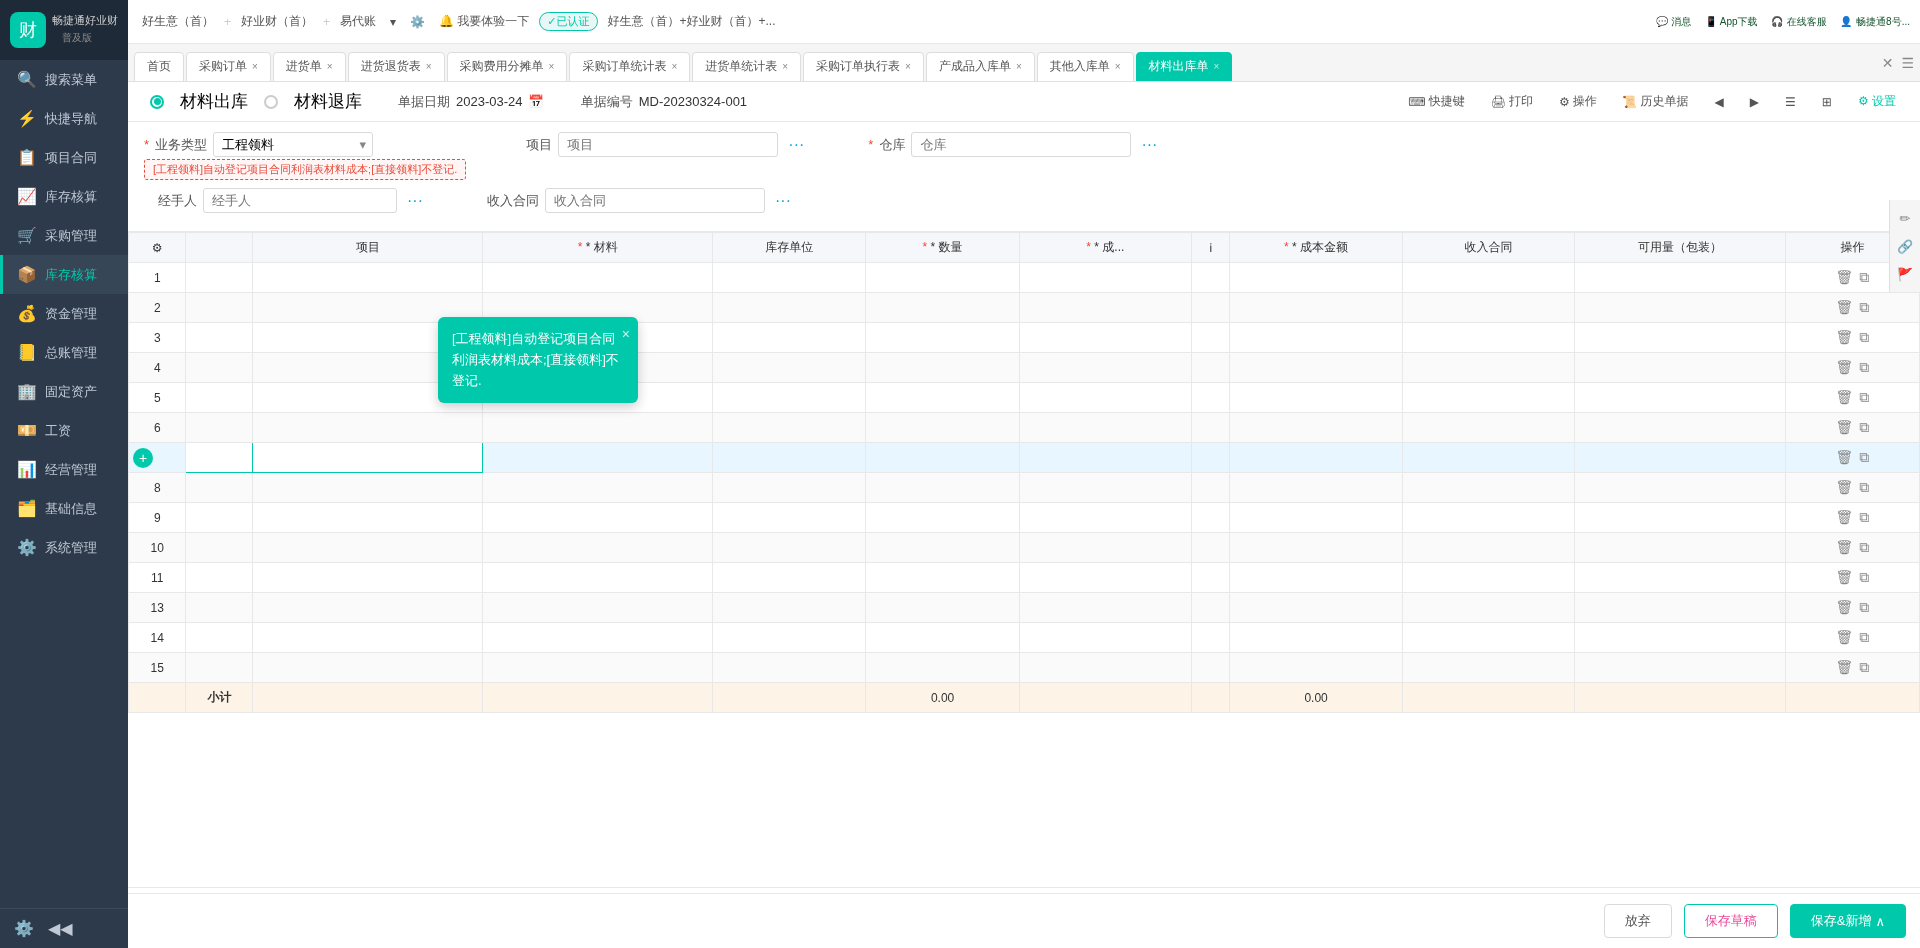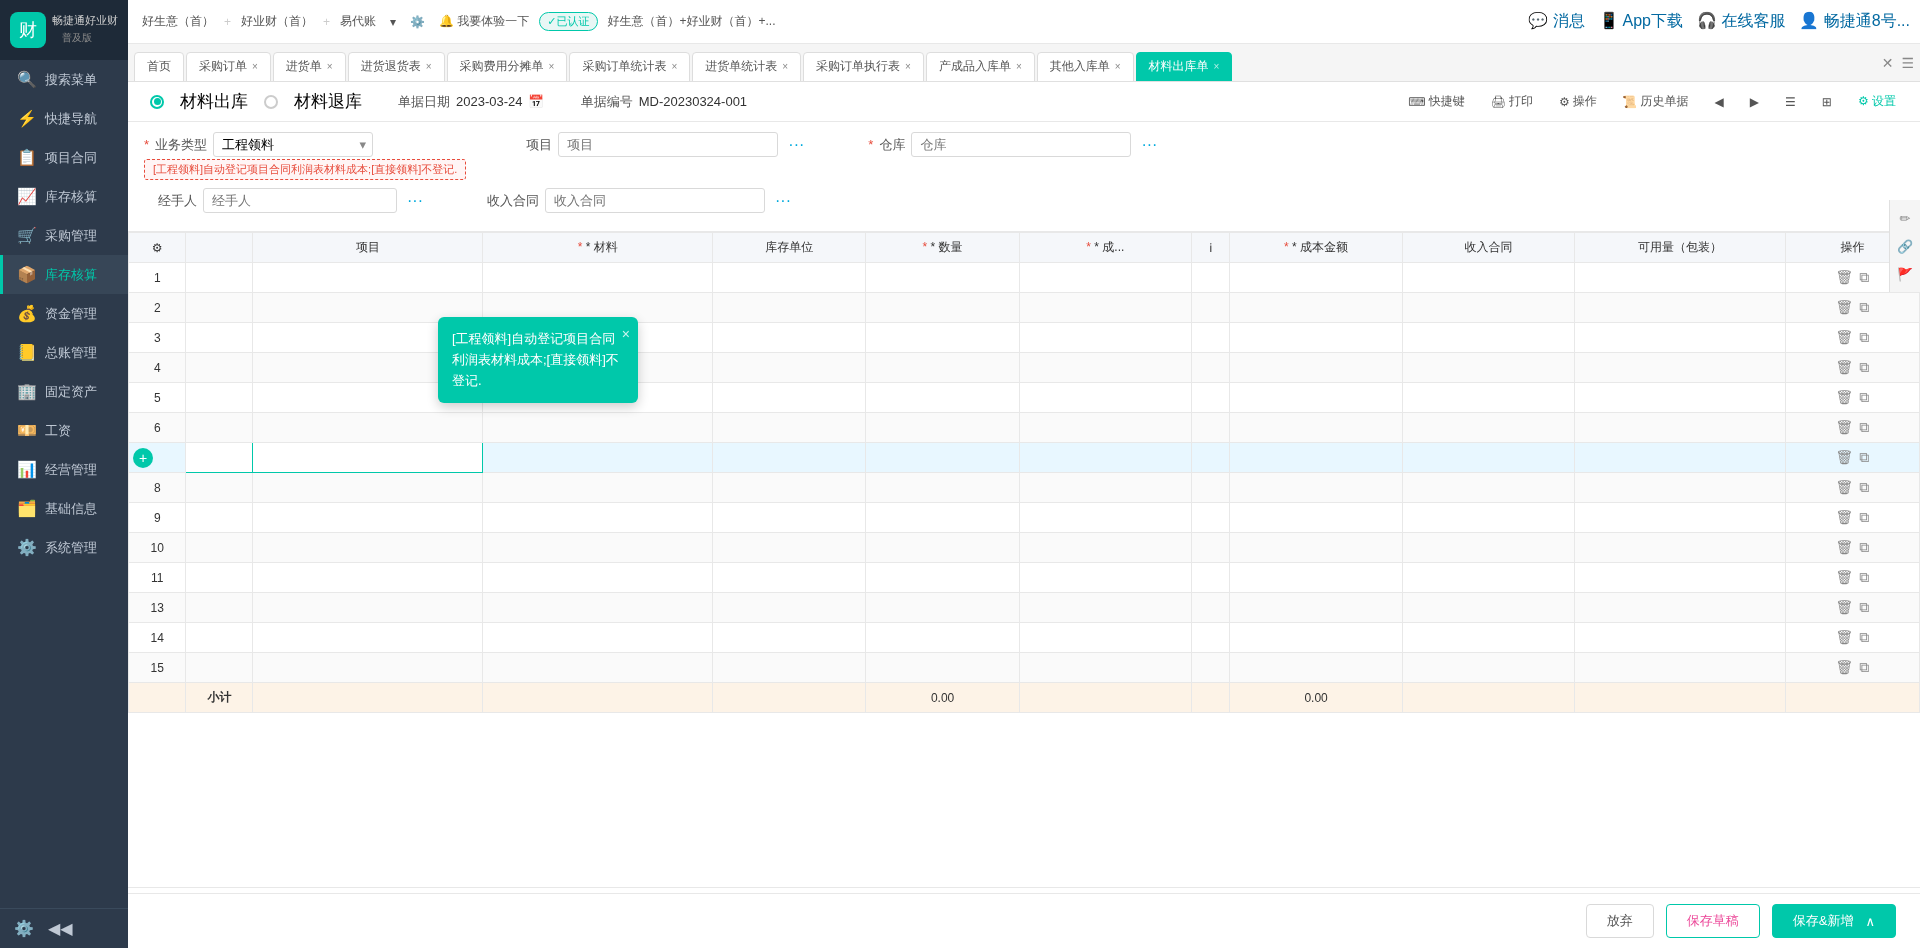--- a/index.html
+++ b/index.html
@@ -42,21 +42,21 @@
       font-size: 12px; color: #555; white-space: nowrap; cursor: pointer; padding: 2px 4px;
     }
     .topbar-sep { color: #ccc; font-size: 12px; }
     .topbar-badge {
       background: #e8f7f5; color: #00c8aa; border: 1px solid #00c8aa;
       border-radius: 10px; padding: 1px 7px; font-size: 11px; cursor: pointer;
     }
     .topbar-right {
       margin-left: auto; display: flex; align-items: center; gap: 14px; white-space: nowrap;
     }
-    .topbar-right-btn { font-size: 16px; color: #0369a1; cursor: pointer; display: flex; align-items: center; gap: 3px; }
+    .topbar-right-btn { font-size: 10px; color: #14532d; cursor: pointer; display: flex; align-items: center; gap: 3px; }
 
     
     .tabbar {
       position: fixed; left: 128px; top: 44px; right: 0; height: 38px;
       background: #f5f5f5; border-bottom: 1px solid #e0e0e0;
       display: flex; align-items: center; padding: 0 6px; z-index: 98; overflow: hidden; gap: 2px;
     }
     .tab {
       height: 30px; padding: 0 12px; border-radius: 4px 4px 0 0; border: 1px solid #ddd;
       background: #fff; font-size: 12px; color: #555; cursor: pointer;
@@ -163,28 +163,28 @@
     }
     .notes-icon { color: #00c8aa; font-size: 22px; }
     .notes-input {
       flex: 1; border: none; outline: none; font-size: 13px; color: #aaa; padding: 4px 0;
     }
 
     
     .footer-bar {
       position: fixed; bottom: 0; left: 128px; right: 0; height: 55px;
       background: #fff; border-top: 1px solid #e8e8e8;
-      display: flex; align-items: center; justify-content: flex-end; padding: 0 24px; gap: 12px;
+      display: flex; align-items: center; justify-content: flex-end; padding: 0 14px; gap: 12px;
     }
     .btn {
       padding: 7px 20px; border-radius: 4px; font-size: 13px; cursor: pointer; border: 1px solid #d9d9d9;
     }
     .btn-default { background: #fff; color: #555; }
     .btn-outline { background: #fff; color: #ec4899; border-color: #00c8aa; }
-    .btn-primary { background: #00c8aa; color: #fff; border-color: #00c8aa; display: flex; align-items: center; gap: 12px; }
+    .btn-primary { background: #00c8aa; color: #fff; border-color: #00c8aa; display: flex; align-items: center; gap: 4px; }
 
     
     .right-panel {
       position: fixed; right: 0; top: 200px; display: flex; flex-direction: column; gap: 4px;
       background: #f5f5f5; border-left: 1px solid #e0e0e0; padding: 6px 3px; z-index: 50;
     }
     .right-panel-btn { width: 24px; height: 24px; display: flex; align-items: center; justify-content: center; cursor: pointer; color: #888; font-size: 13px; }
     th.gear-th { width: 30px; }
 
     

